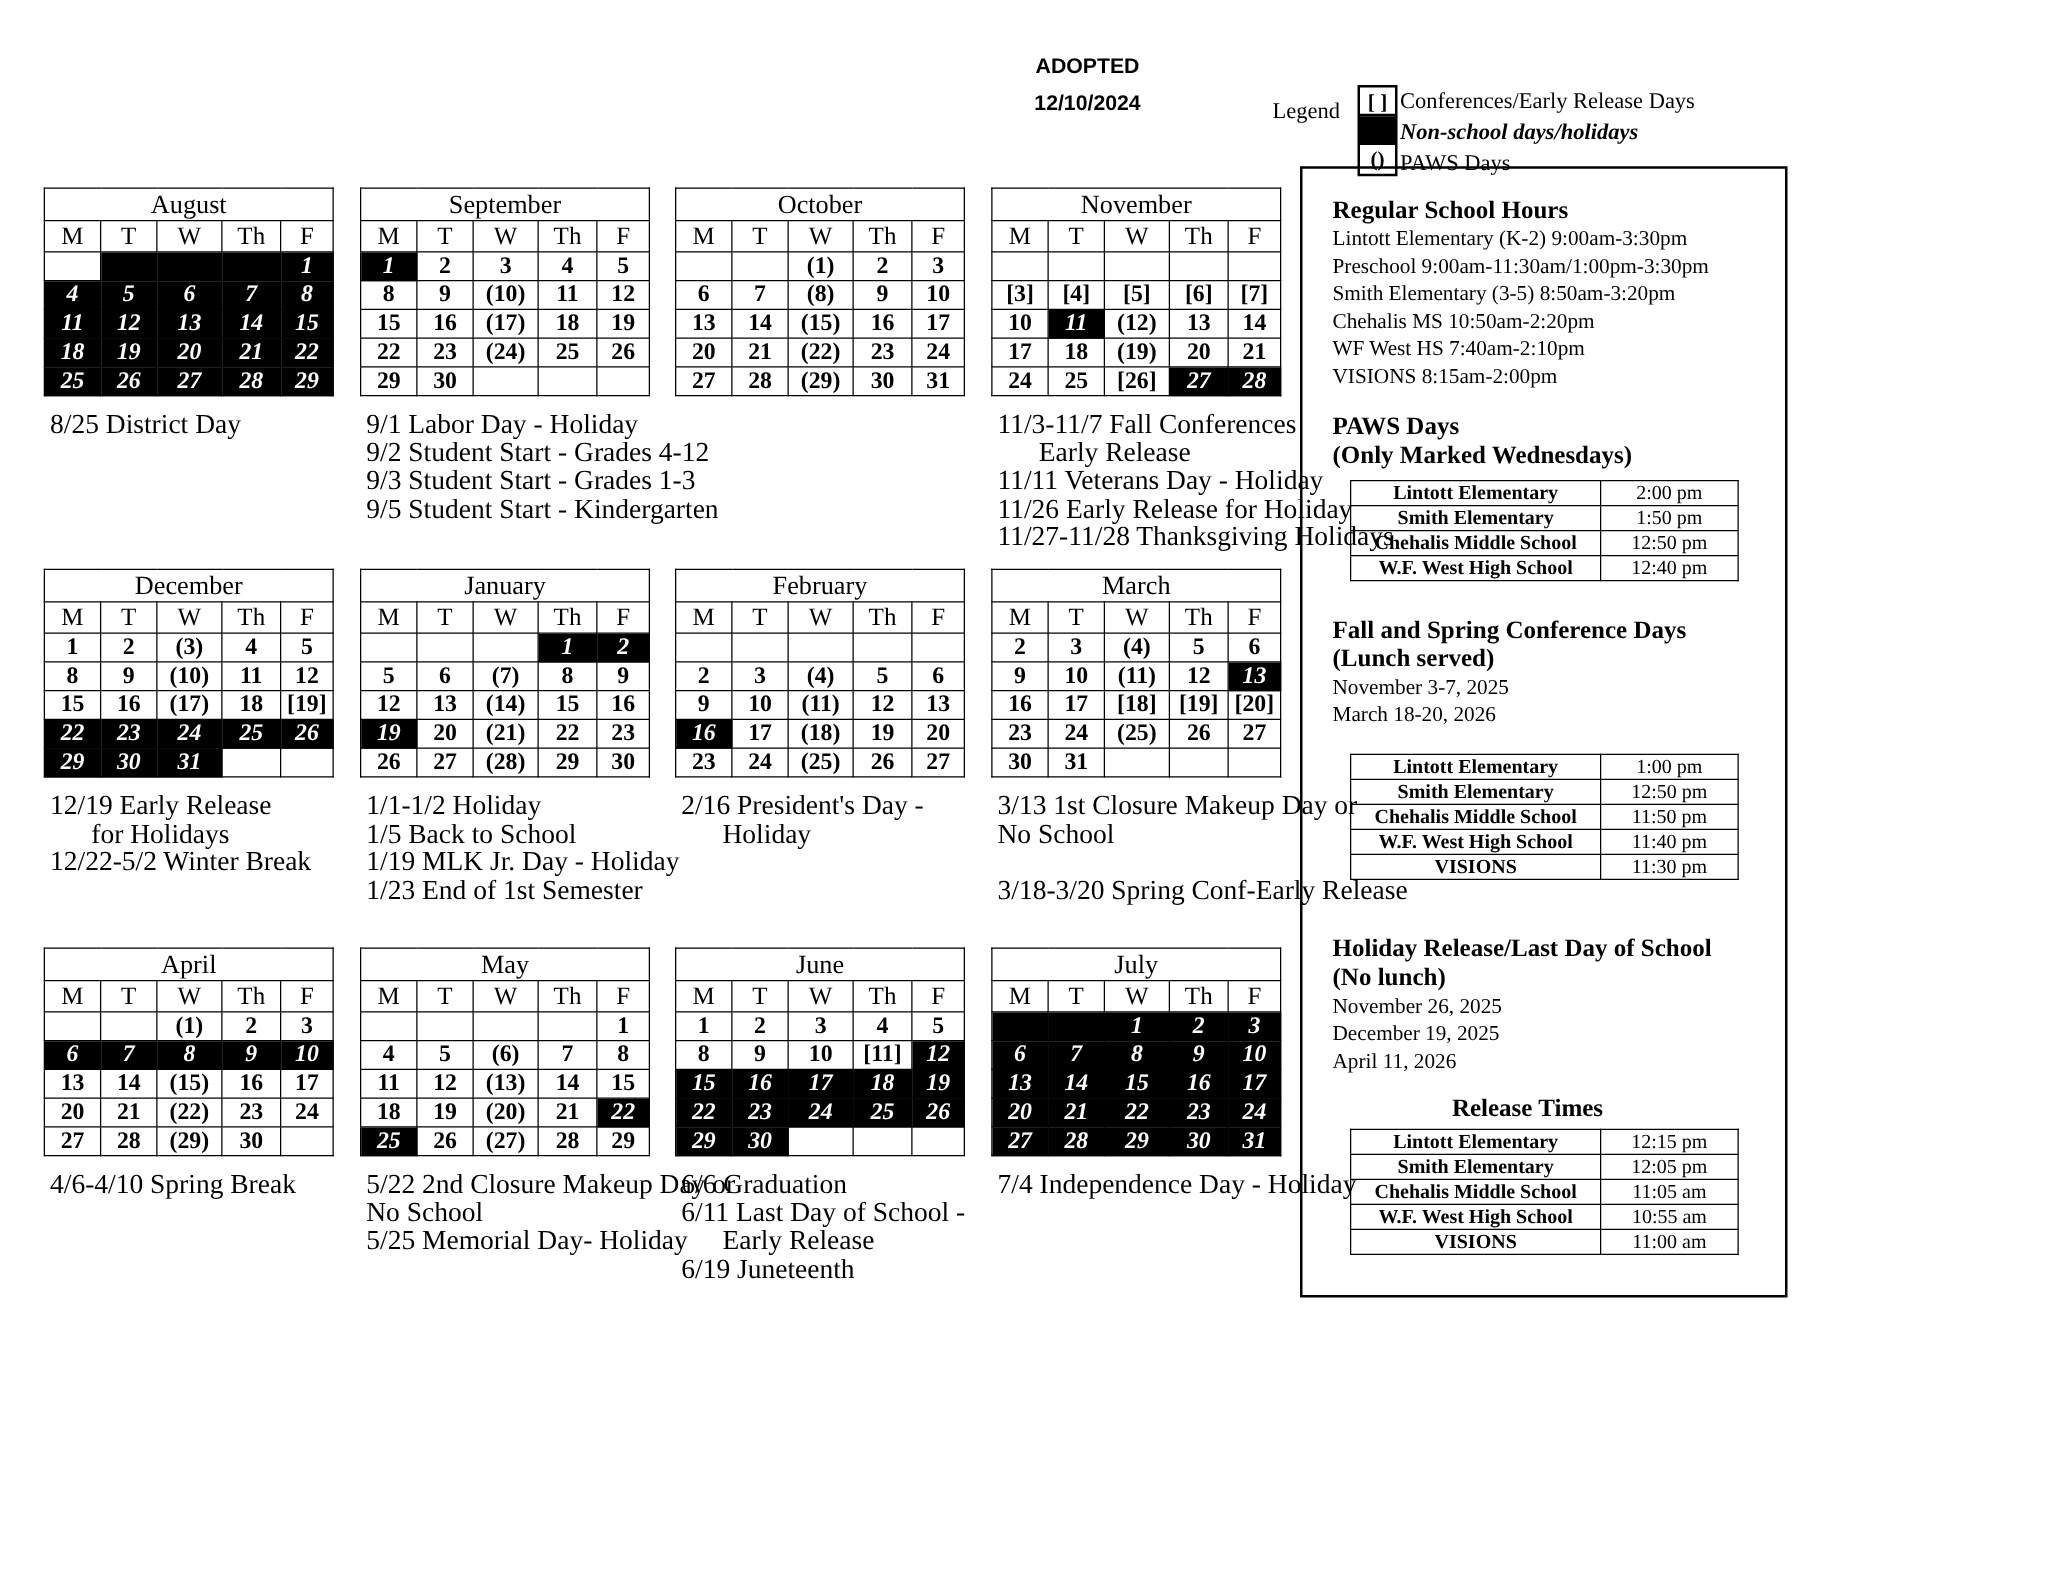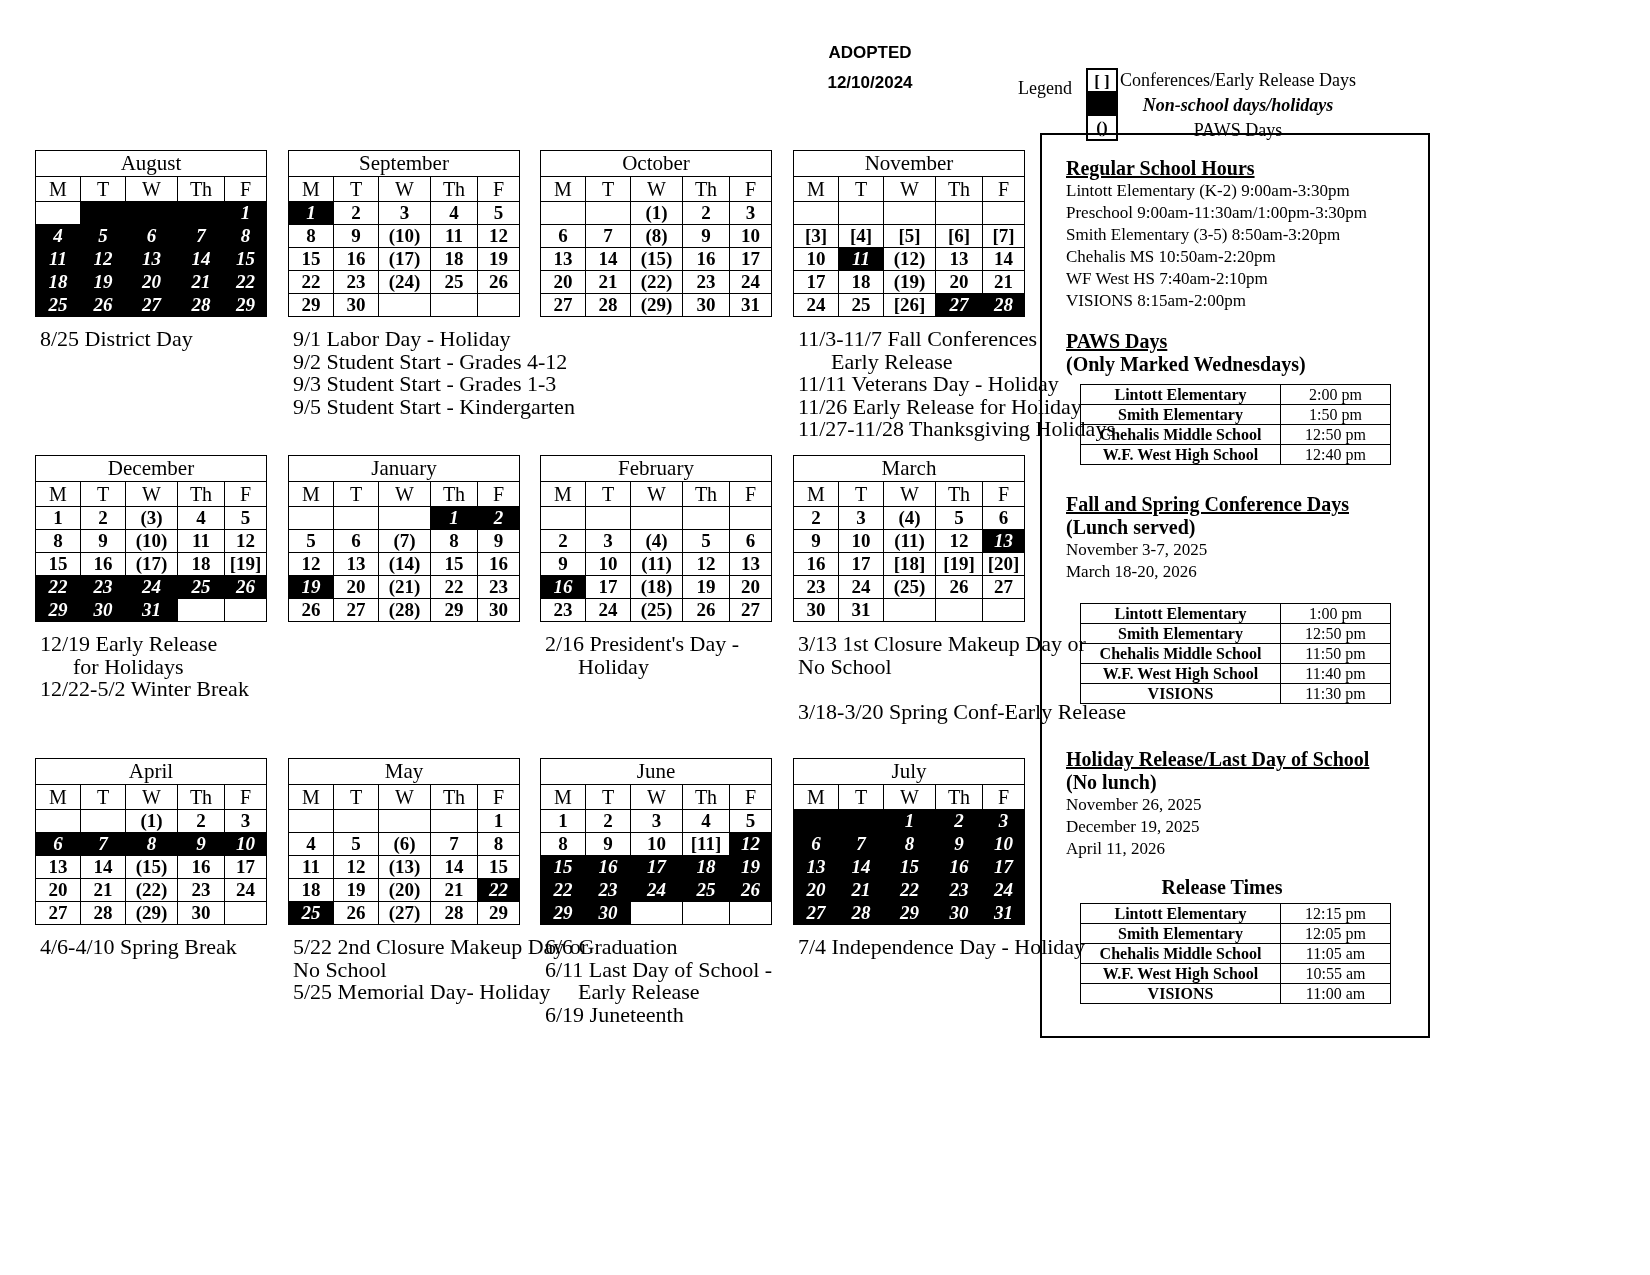--- a/index.html
+++ b/index.html
@@ -79,21 +79,20 @@
   .legend-sw.black { background: #000; }
   .legend-texts {
     position: absolute;
     left: 102px; top: 0;
   }
   .legend-text {
     height: 25px;
     line-height: 25px;
     font-size: 18px;
     white-space: nowrap;
-    text-align: center;
   }
   .legend-text.it { font-style: italic; font-weight: bold; }
 
   
   .months {
     position: absolute;
     left: 0; top: 150px;
     width: 1040px;
   }
   .month-block { position: absolute; }
@@ -141,21 +140,20 @@
     width: 390px;
     height: 905px;
     border: 2px solid #000;
     box-sizing: border-box;
     padding: 0;
   }
   .ip-inner { position: relative; width: 100%; height: 100%; }
   .ip-h {
     font-weight: bold;
     font-size: 20px;
-    text-decoration: underline;
     white-space: nowrap;
   }
   .ip-sub {
     font-weight: bold;
     font-size: 20px;
     white-space: nowrap;
   }
   .ip-line {
     font-size: 17px;
     line-height: 22px;
@@ -529,20 +527,24 @@
             </tr>
             <tr>
               <td style="width: 45px;">26</td>
               <td style="width: 45px;">27</td>
               <td style="width: 52px;">(28)</td>
               <td style="width: 47px;">29</td>
               <td style="width: 42px;">30</td>
             </tr>
           </tbody>
         </table>
+        <div class="notes" style="left: 5px; top: 178px;">1/1-1/2 Holiday
+1/5 Back to School
+1/19 MLK Jr. Day - Holiday
+1/23 End of 1st Semester</div>
       </div>
       <div class="month-block" style="left: 540px; top: 305px;">
         <table class="cal">
           <tbody>
             <tr>
               <td class="mname" colspan="5">February</td>
             </tr>
             <tr>
               <td class="dow" style="width: 45px;">M</td>
               <td class="dow" style="width: 45px;">T</td>

